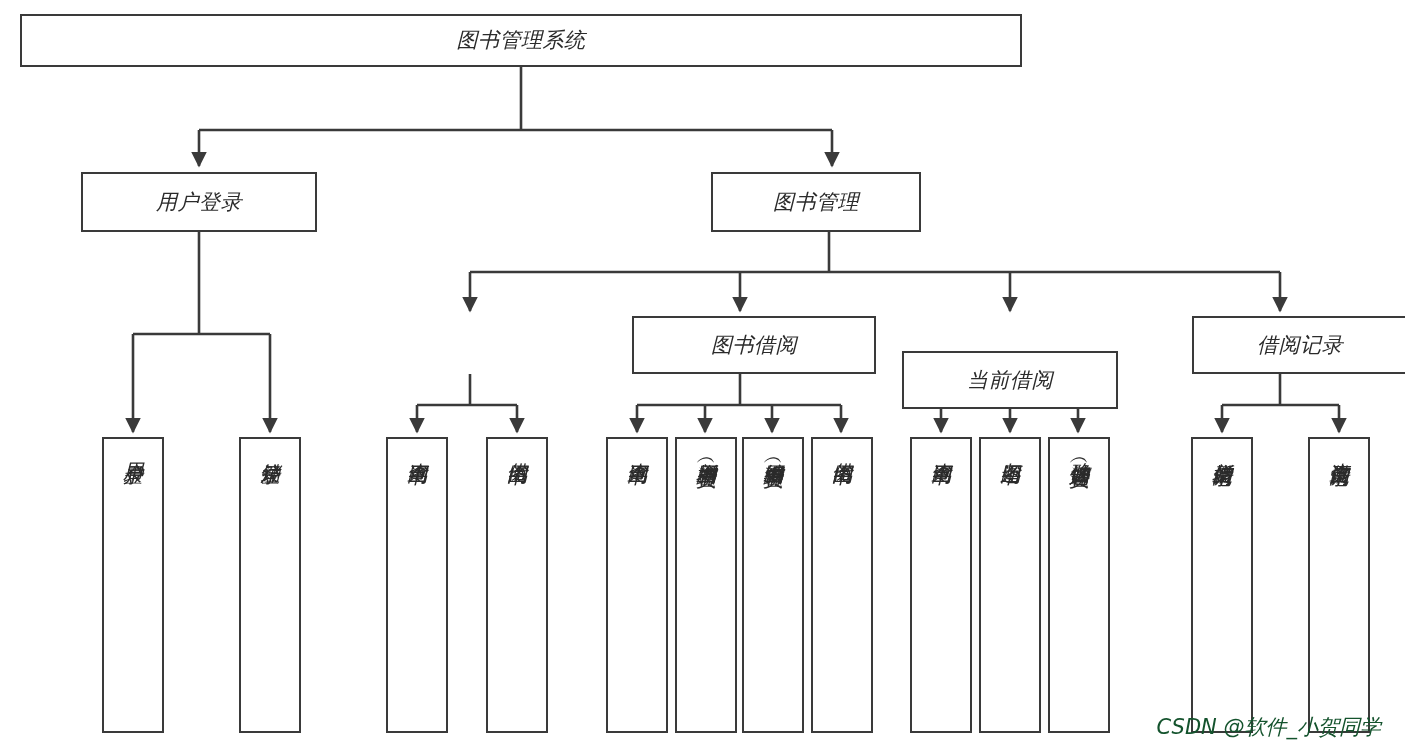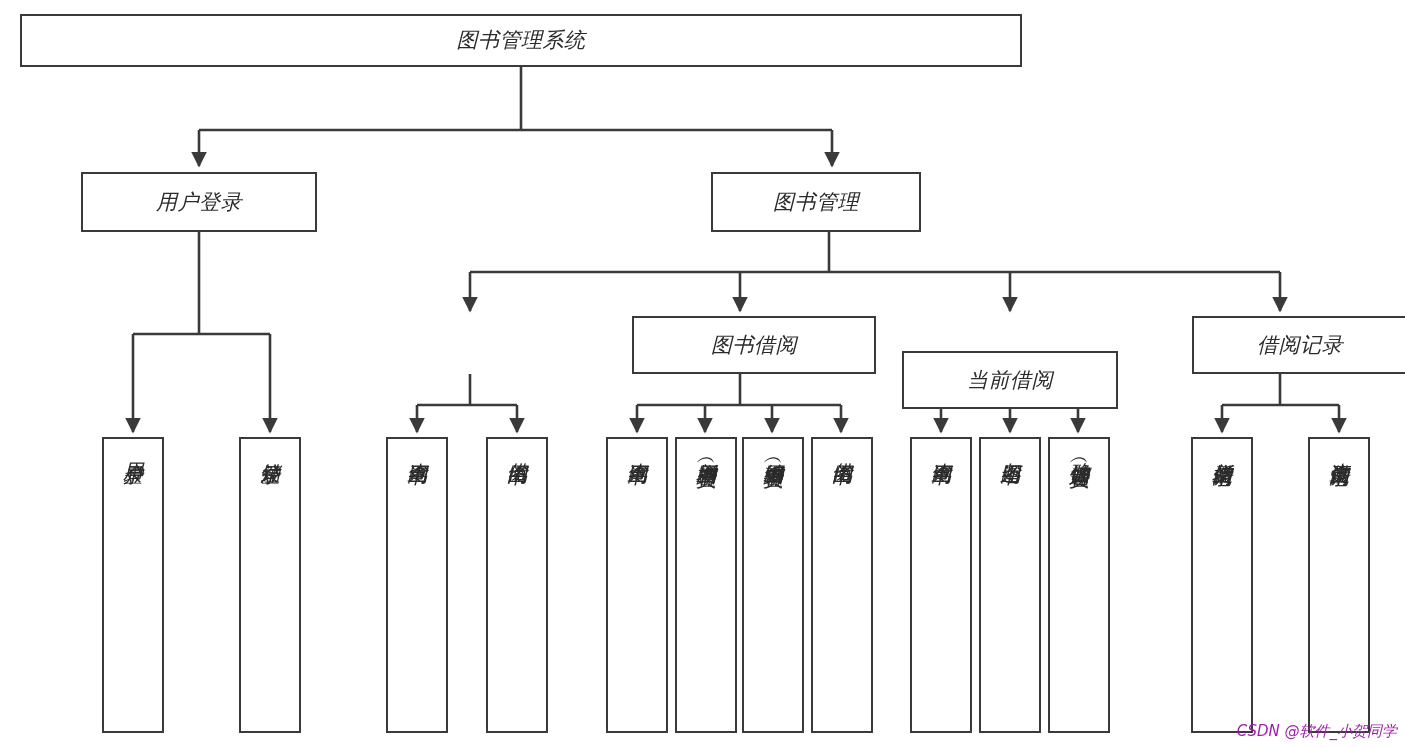--- a/index.html
+++ b/index.html
@@ -59,24 +59,24 @@
   .node.v .lbl {
     writing-mode: vertical-rl;
     text-orientation: upright;
     font-size: 20px;
     line-height: 1.05;
     letter-spacing: 1px;
     white-space: nowrap;
   }
   #watermark {
     position: absolute;
-    right: 8px;
+    right: 24px;
     bottom: 6px;
-    font-size: 15px;
-    color: #a21caf;
+    font-size: 21px;
+    color: #14532d;
     font-family: "DejaVu Sans", "Liberation Sans", sans-serif;
     white-space: nowrap;
     user-select: none;
   }
 </style>
 </head>
 <body>
 
 <div id="canvas">
 

